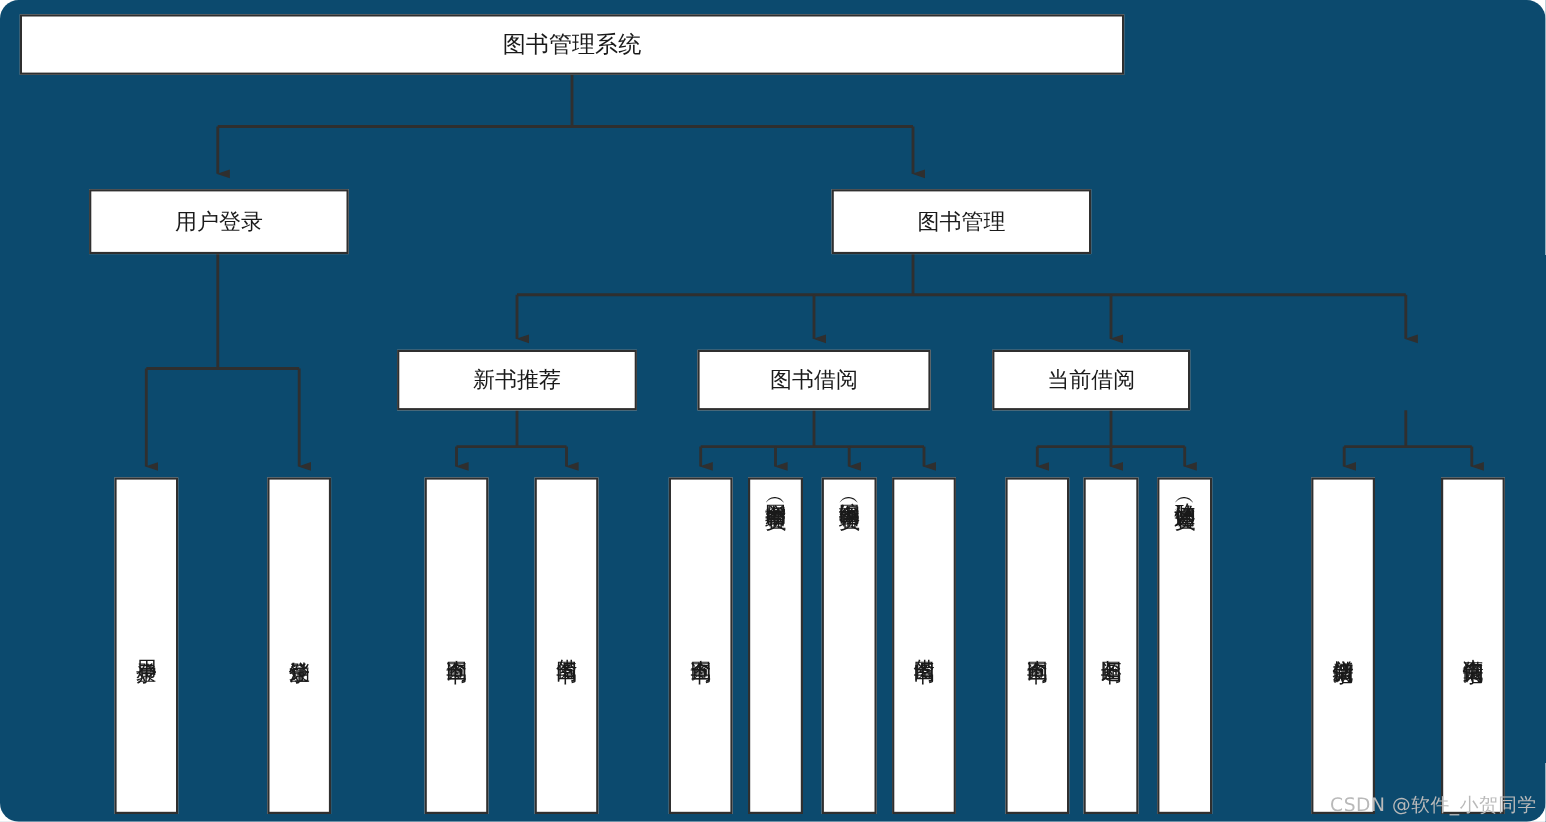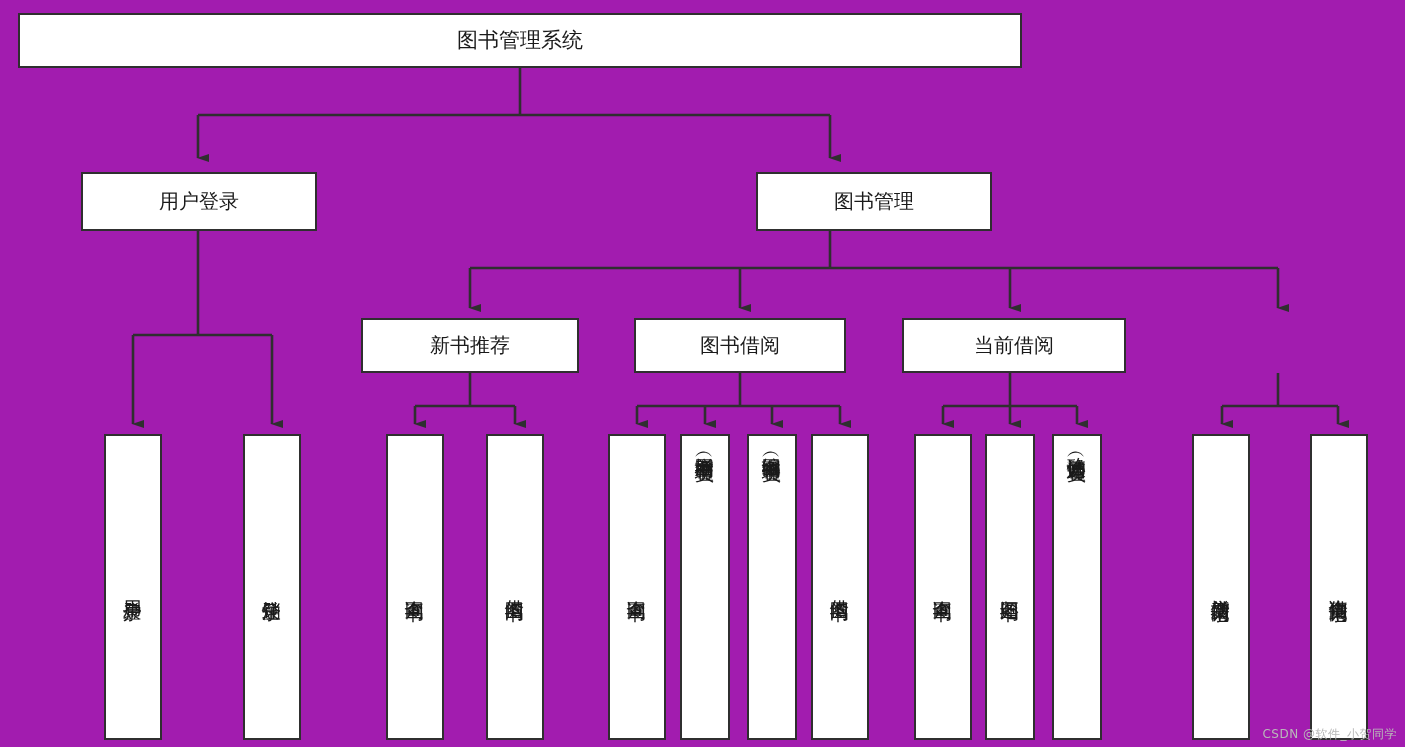--- a/index.html
+++ b/index.html
@@ -8,22 +8,23 @@
     padding: 0;
     background: #ffffff;
   }
   body {
     font-family: "DejaVu Sans", "Liberation Sans", sans-serif;
   }
   #diagram-root {
     position: relative;
     width: 1405px;
     height: 747px;
-    background: #a21caf;
+    background: #0c4a6e;
     overflow: hidden;
+    border-radius: 17px;
   }
   #wires {
     position: absolute;
     left: 0;
     top: 0;
     width: 1405px;
     height: 747px;
     pointer-events: none;
   }
   .node {
@@ -56,21 +57,21 @@
     align-items: center;
     justify-content: center;
   }
   .node.leaf.top-aligned {
     justify-content: flex-start;
   }
   .watermark {
     position: absolute;
     right: 8px;
     bottom: 4px;
-    font-size: 12px;
+    font-size: 17px;
     color: #b9b9b9;
     white-space: nowrap;
     letter-spacing: 0.5px;
     text-align: center;
   }
 </style>
 </head>
 <body>
 
 <div id="diagram-root">
@@ -127,21 +128,21 @@
     </g>
   </svg>
 
   <div class="node root" style="left:18px; top:13px; width:1004px; height:55px;">图书管理系统</div>
 
   <div class="node lvl2" style="left:81px; top:172px; width:236px; height:59px;">用户登录</div>
   <div class="node lvl2" style="left:712px; top:172px; width:236px; height:59px;margin-left:44px;">图书管理</div>
 
   <div class="node lvl3" style="left:361px; top:318px; width:218px; height:55px;">新书推荐</div>
   <div class="node lvl3" style="left:634px; top:318px; width:212px; height:55px;">图书借阅</div>
-  <div class="node lvl3" style="left:902px; top:318px; width:224px; height:55px;">当前借阅</div>
+  <div class="node lvl3" style="left:902px; top:318px; width:180px; height:55px;">当前借阅</div>
 
   <div class="node leaf" style="left:104px; top:434px; width:58px; height:306px;">用户登录</div>
   <div class="node leaf" style="left:243px; top:434px; width:58px; height:306px;">注销登录</div>
 
   <div class="node leaf" style="left:386px; top:434px; width:58px; height:306px;">查询图书</div>
   <div class="node leaf" style="left:486px; top:434px; width:58px; height:306px;">借阅图书</div>
 
   <div class="node leaf" style="left:608px; top:434px; width:58px; height:306px;">查询图书</div>
   <div class="node leaf top-aligned" style="left:680px; top:434px; width:50px; height:306px;">新增图书（管理员）</div>
   <div class="node leaf top-aligned" style="left:747px; top:434px; width:50px; height:306px;">编辑图书（管理员）</div>

